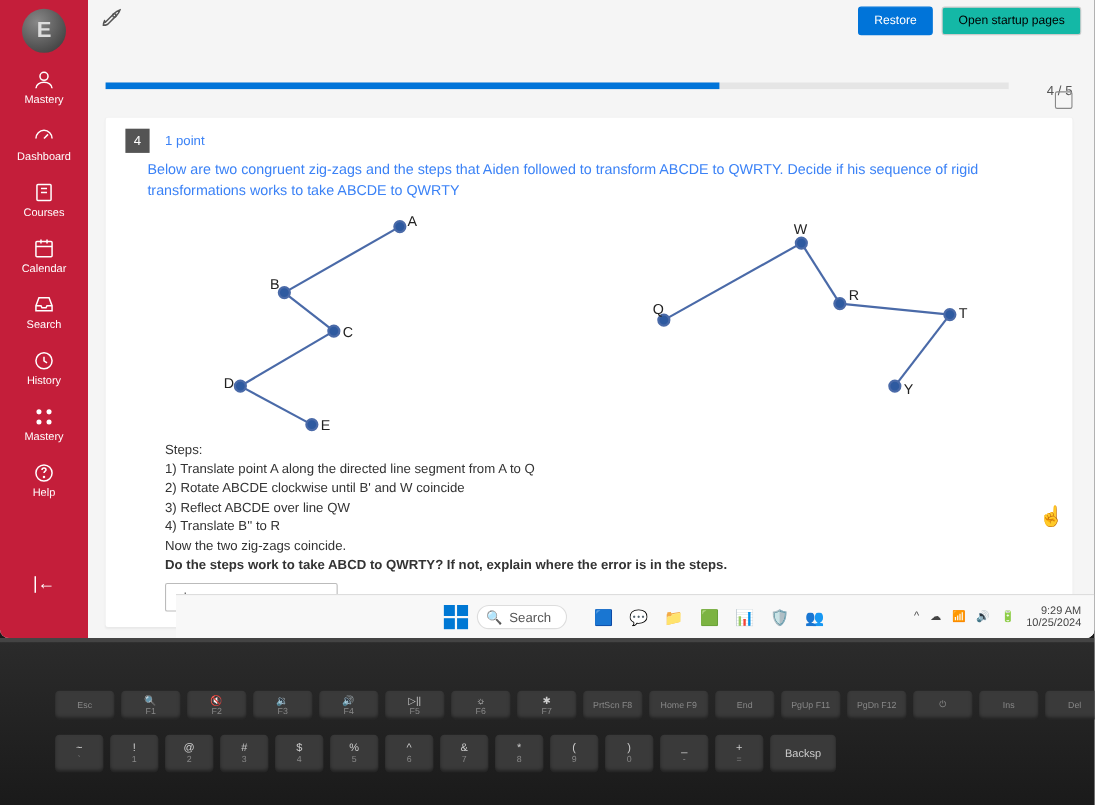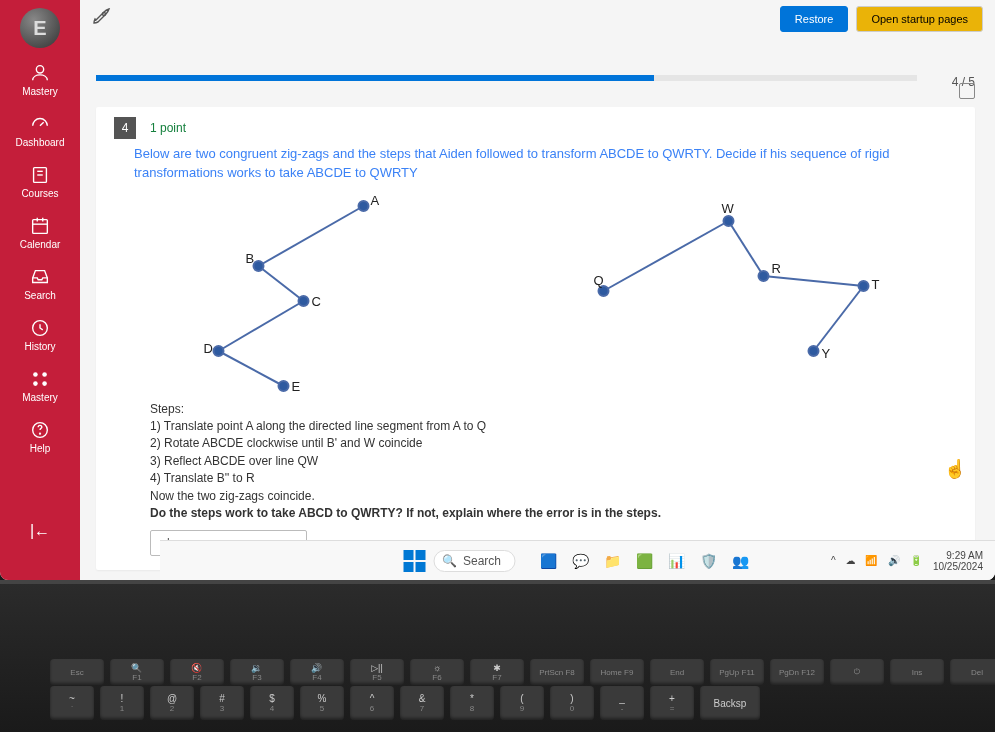--- a/index.html
+++ b/index.html
@@ -87,21 +87,21 @@
       position: absolute;
       top: 6px;
       right: 12px;
       display: flex;
       gap: 8px;
     }
     .notif-btn {
       padding: 6px 14px;
       font-size: 11px;
       border: 1px solid #ccc;
-      background: #eab308;
+      background: #14b8a6;
       border-radius: 3px;
       cursor: pointer;
     }
     .notif-btn.primary {
       background: #0074d9;
       color: #fff;
       border-color: #0074d9;
     }
     .progress-row {
       margin-top: 52px;
@@ -155,21 +155,21 @@
       background: #545454;
       color: #fff;
       width: 22px;
       height: 22px;
       display: flex;
       align-items: center;
       justify-content: center;
       font-size: 12px;
       font-weight: 500;
     }
-    .q-points { font-size: 12px; color: #15803d; text-align: center; }
+    .q-points { font-size: 12px; color: #3b82f6; text-align: center; }
     .q-prompt {
       font-size: 13px;
       color: #3b82f6;
       line-height: 1.45;
       margin-left: 20px;
       margin-bottom: 8px;
     }
     .figure {
       margin-left: 36px;
       height: 210px;
@@ -276,22 +276,21 @@
       left: 0;
       width: 995px;
       height: 152px;
       background: linear-gradient(#2b2b2b, #1a1a1a);
       border-top: 4px solid #444;
     }
     .keyboard {
       padding: 44px 50px 0 50px;
       display: flex;
       flex-direction: column;
-      gap: 1px;
-      margin-top: 31px;
+      gap: 14px;
     }
     .krow { display: flex; gap: 6px; }
     .key {
       background: #3a3a3a;
       color: #ccc;
       border-radius: 4px;
       min-width: 44px;
       height: 34px;
       display: flex;
       flex-direction: column;

